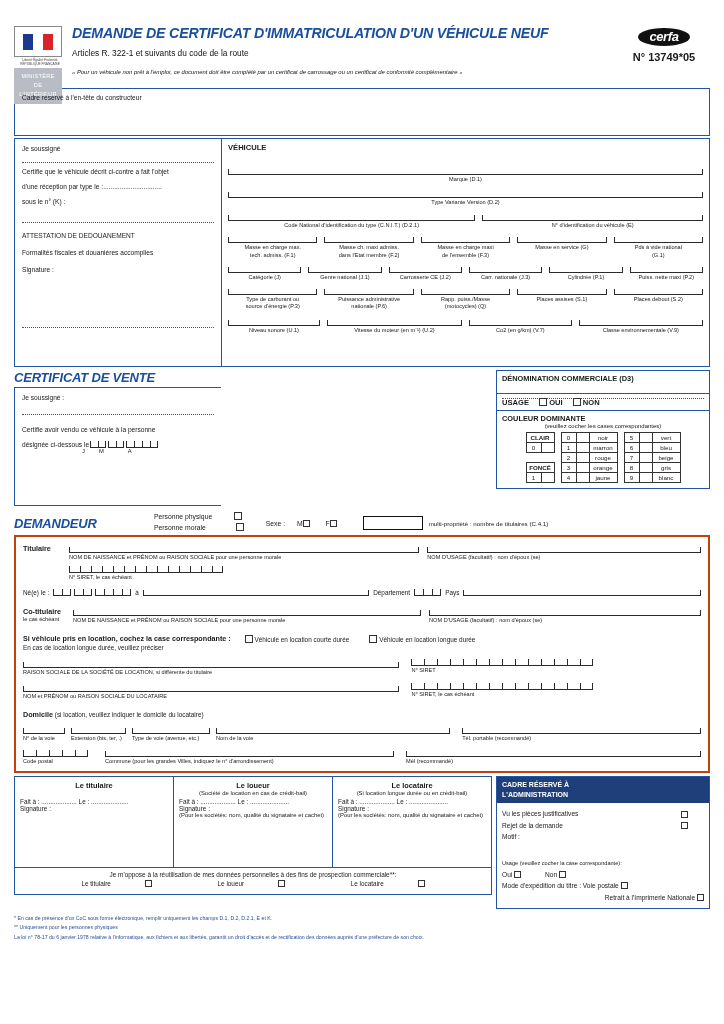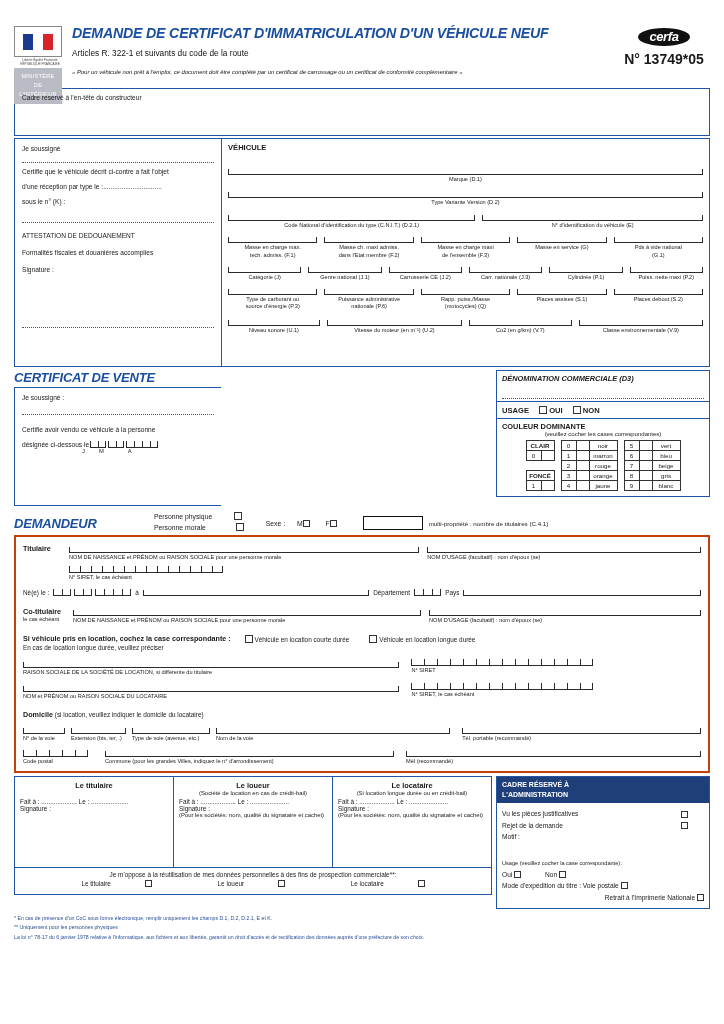--- a/index.html
+++ b/index.html
@@ -35,21 +35,21 @@
     letter-spacing:-.2px; line-height:1.05; white-space:nowrap;
   }
   .sub-title { font-size:8.3px; margin-top:7px; color:#111; }
   .quote { font-size:5.9px; font-style:italic; margin-top:11px; color:#111; }
   .head-right { width:92px; flex:none; text-align:center; padding-top:2px; }
   .cerfa-logo {
     display:inline-block; background:#111; color:#fff; border-radius:50%;
     font-style:italic; font-weight:bold; font-size:13px; padding:1px 11px 2px;
     letter-spacing:-.4px;
   }
-  .cerfa-num { font-size:14px; font-weight:bold; margin-top:5px; }
+  .cerfa-num { font-size:11px; font-weight:bold; margin-top:5px; }
 
   
   .bluebox { border:1px solid #2255a4; background:#fff; }
   .secthead {
     color:#1a4fa0; font-weight:bold; font-style:italic; font-size:13px;
     letter-spacing:-.2px;
   }
   .dots { border-bottom:1px dotted #555; }
   .cb {
     display:inline-block; width:7px; height:7px; border:1px solid #333;
@@ -88,21 +88,21 @@
 
   
   .vente-wrap { display:flex; margin-top:3px; }
   .vente-left { width:478px; }
   .vente-head { height:17px; }
   .vente-body { display:flex; height:119px; }
   .vl { width:207px; border:1px solid #2255a4; border-right:none; padding:6px 7px; font-size:6.6px; }
   .vr { flex:1; border:1px solid #2255a4; text-align:center; font-weight:bold; font-size:7.2px; padding-top:16px; }
   .date-comb { display:flex; align-items:flex-end; }
   .vente-right { flex:1; margin-left:4px; }
-  .dn-box { border:1px solid #2255a4; padding:3px 5px 4px; height:32px;font-style:italic; }
+  .dn-box { border:1px solid #2255a4; padding:3px 5px 4px; height:24px; }
   .dn-t { font-weight:bold; font-size:7.4px; }
   .usage-box { border:1px solid #2255a4; border-top:none; padding:3px 5px; height:17px; font-size:7.6px; font-weight:bold; display:flex; align-items:center; gap:10px; }
   .coul-box { border:1px solid #2255a4; border-top:none; padding:3px 5px 5px; }
   .coul-t { font-weight:bold; font-size:7.4px; }
   .coul-s { font-size:6px; text-align:center; margin:0 0 3px; }
   .ctabs { display:flex; gap:6px; justify-content:center; }
   table.ct { border-collapse:collapse; }
   table.ct td { border:1px solid #333; font-size:6.2px; height:10px; text-align:center; padding:0 1px; }
   .ct .k { width:15px; } .ct .x { width:13px; } .ct .n { width:28px; }
   .ct .hd { font-weight:bold; }

